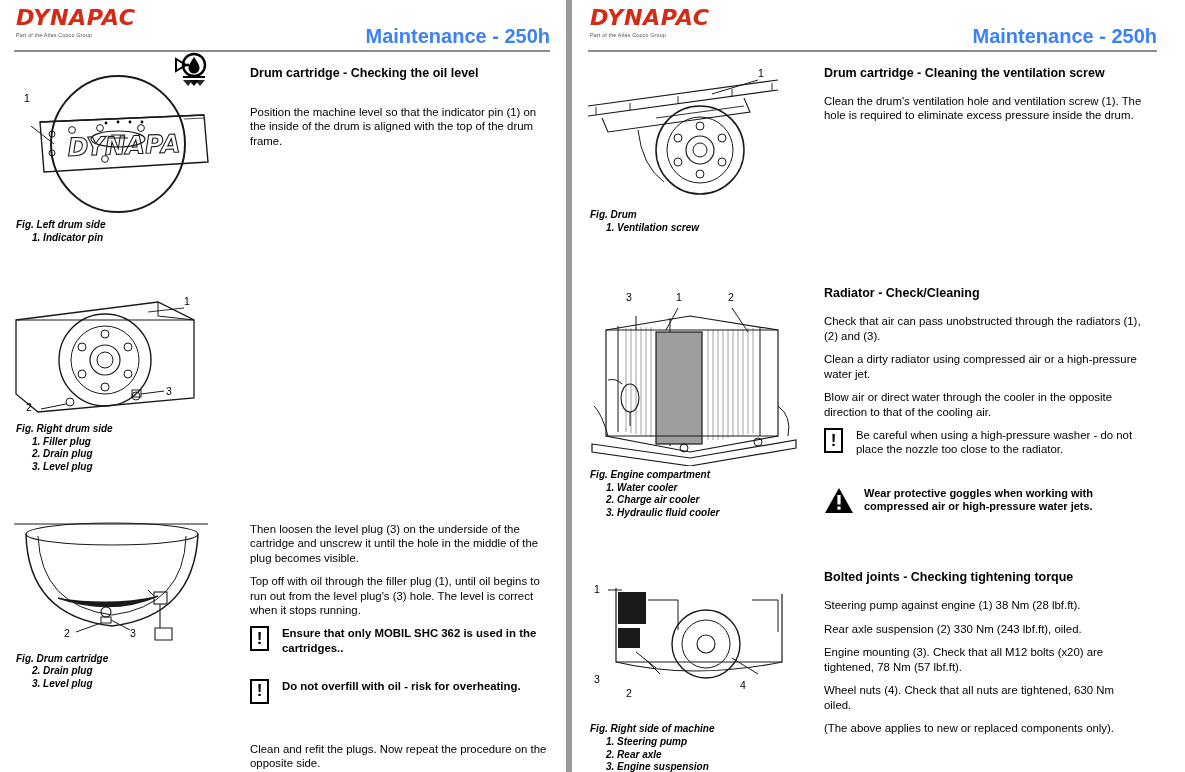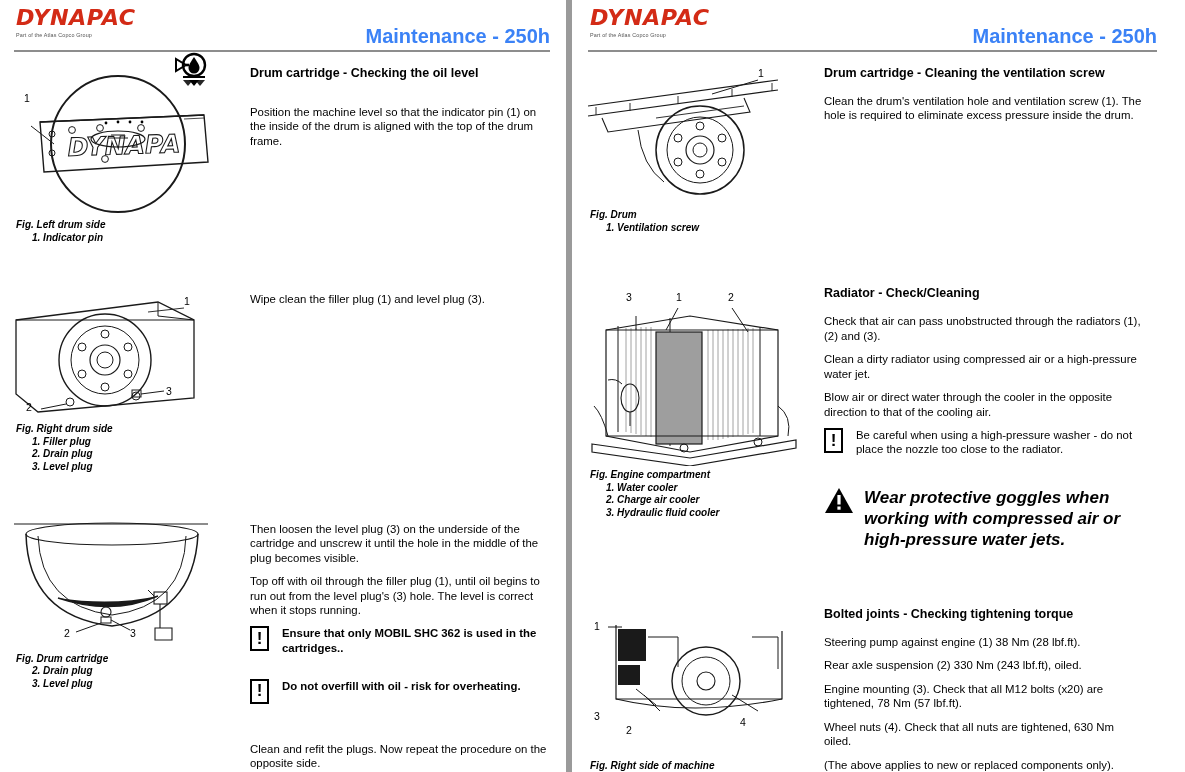--- a/index.html
+++ b/index.html
@@ -73,21 +73,21 @@
     flex: 0 0 auto; width: 19px; height: 25px;
     border: 2px solid #000; margin-right: 13px;
     display: flex; align-items: center; justify-content: center;
     font-size: 17px; font-weight: 700; line-height: 1; padding-bottom: 1px;
   }
   .notice-txt { font-size: 11.4px; font-weight: 700; line-height: 1.25; }
 
   .warn { display: flex; align-items: flex-start; margin: 0 0 12px 0; }
   .warn-ico { flex: 0 0 auto; width: 30px; height: 27px; margin-right: 10px; position: relative; }
   .warn-txt {
-    font-size: 17px; font-weight: 700; font-style: italic; line-height: 1.26;
+    font-size: 11px; font-weight: 700; line-height: 1.26;
   }
 
   
   .fig { position: relative; }
   .calloutnum {
     position: absolute; font-size: 10.5px; color: #000; line-height: 1;
   }
   svg { display: block; }
   .ln { stroke: #1a1a1a; fill: none; }
 </style>
@@ -194,21 +194,20 @@
         <div class="caption">
           <div>Fig. Right drum side</div>
           <ol>
             <li>1. Filler plug</li>
             <li>2. Drain plug</li>
             <li>3. Level plug</li>
           </ol>
         </div>
       </div>
       <div class="col-txt">
-        <p class="body-txt" style="margin-top:2px">Wipe clean the filler plug (1) and level plug (3).</p>
       </div>
     </div>
 
     <div class="row" style="margin-top:46px">
       <div class="col-fig">
         <div class="fig" style="height:130px">
           <svg width="232" height="130" viewBox="0 0 232 130">
             <path class="ln" d="M6 4 L200 4" stroke-width="1.2"></path>
             <path class="ln" d="M18 14 Q20 96 104 106 Q186 96 190 14" stroke-width="1.5"></path>
             <path class="ln" d="M30 16 Q33 86 104 95 Q176 86 178 16" stroke-width="1"></path>

